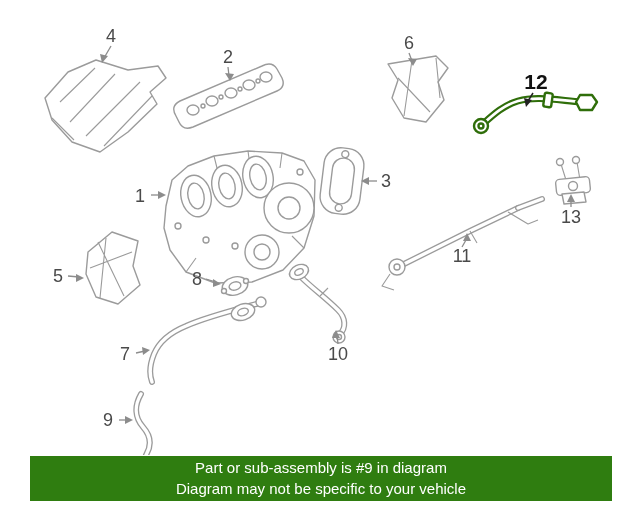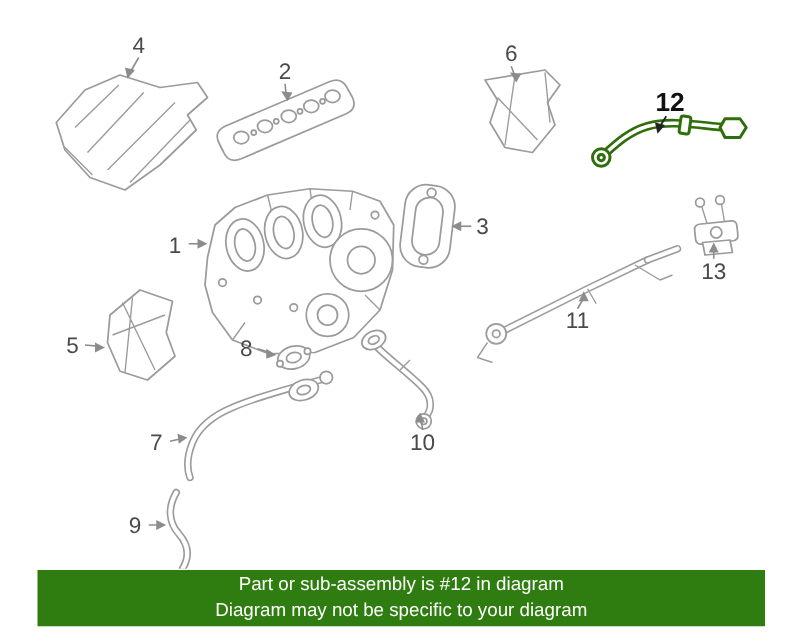--- a/index.html
+++ b/index.html
@@ -194,15 +194,15 @@
     <text class="callout" x="108" y="426">9</text>
     <text class="callout" x="338" y="360">10</text>
     <text class="callout" x="462" y="262">11</text>
     <text class="callout-hl" x="536" y="89">12</text>
     <text class="callout" x="571" y="223">13</text>
   </g>
 </svg>
 </div>
 
 <div class="banner">
-  <div>Part or sub-assembly is #12 in diagram</div>
-  <div>Diagram may not be specific to your diagram</div>
+  <div>Part or sub-assembly is #9 in diagram</div>
+  <div>Diagram may not be specific to your vehicle</div>
 </div>
 
 </body></html>

